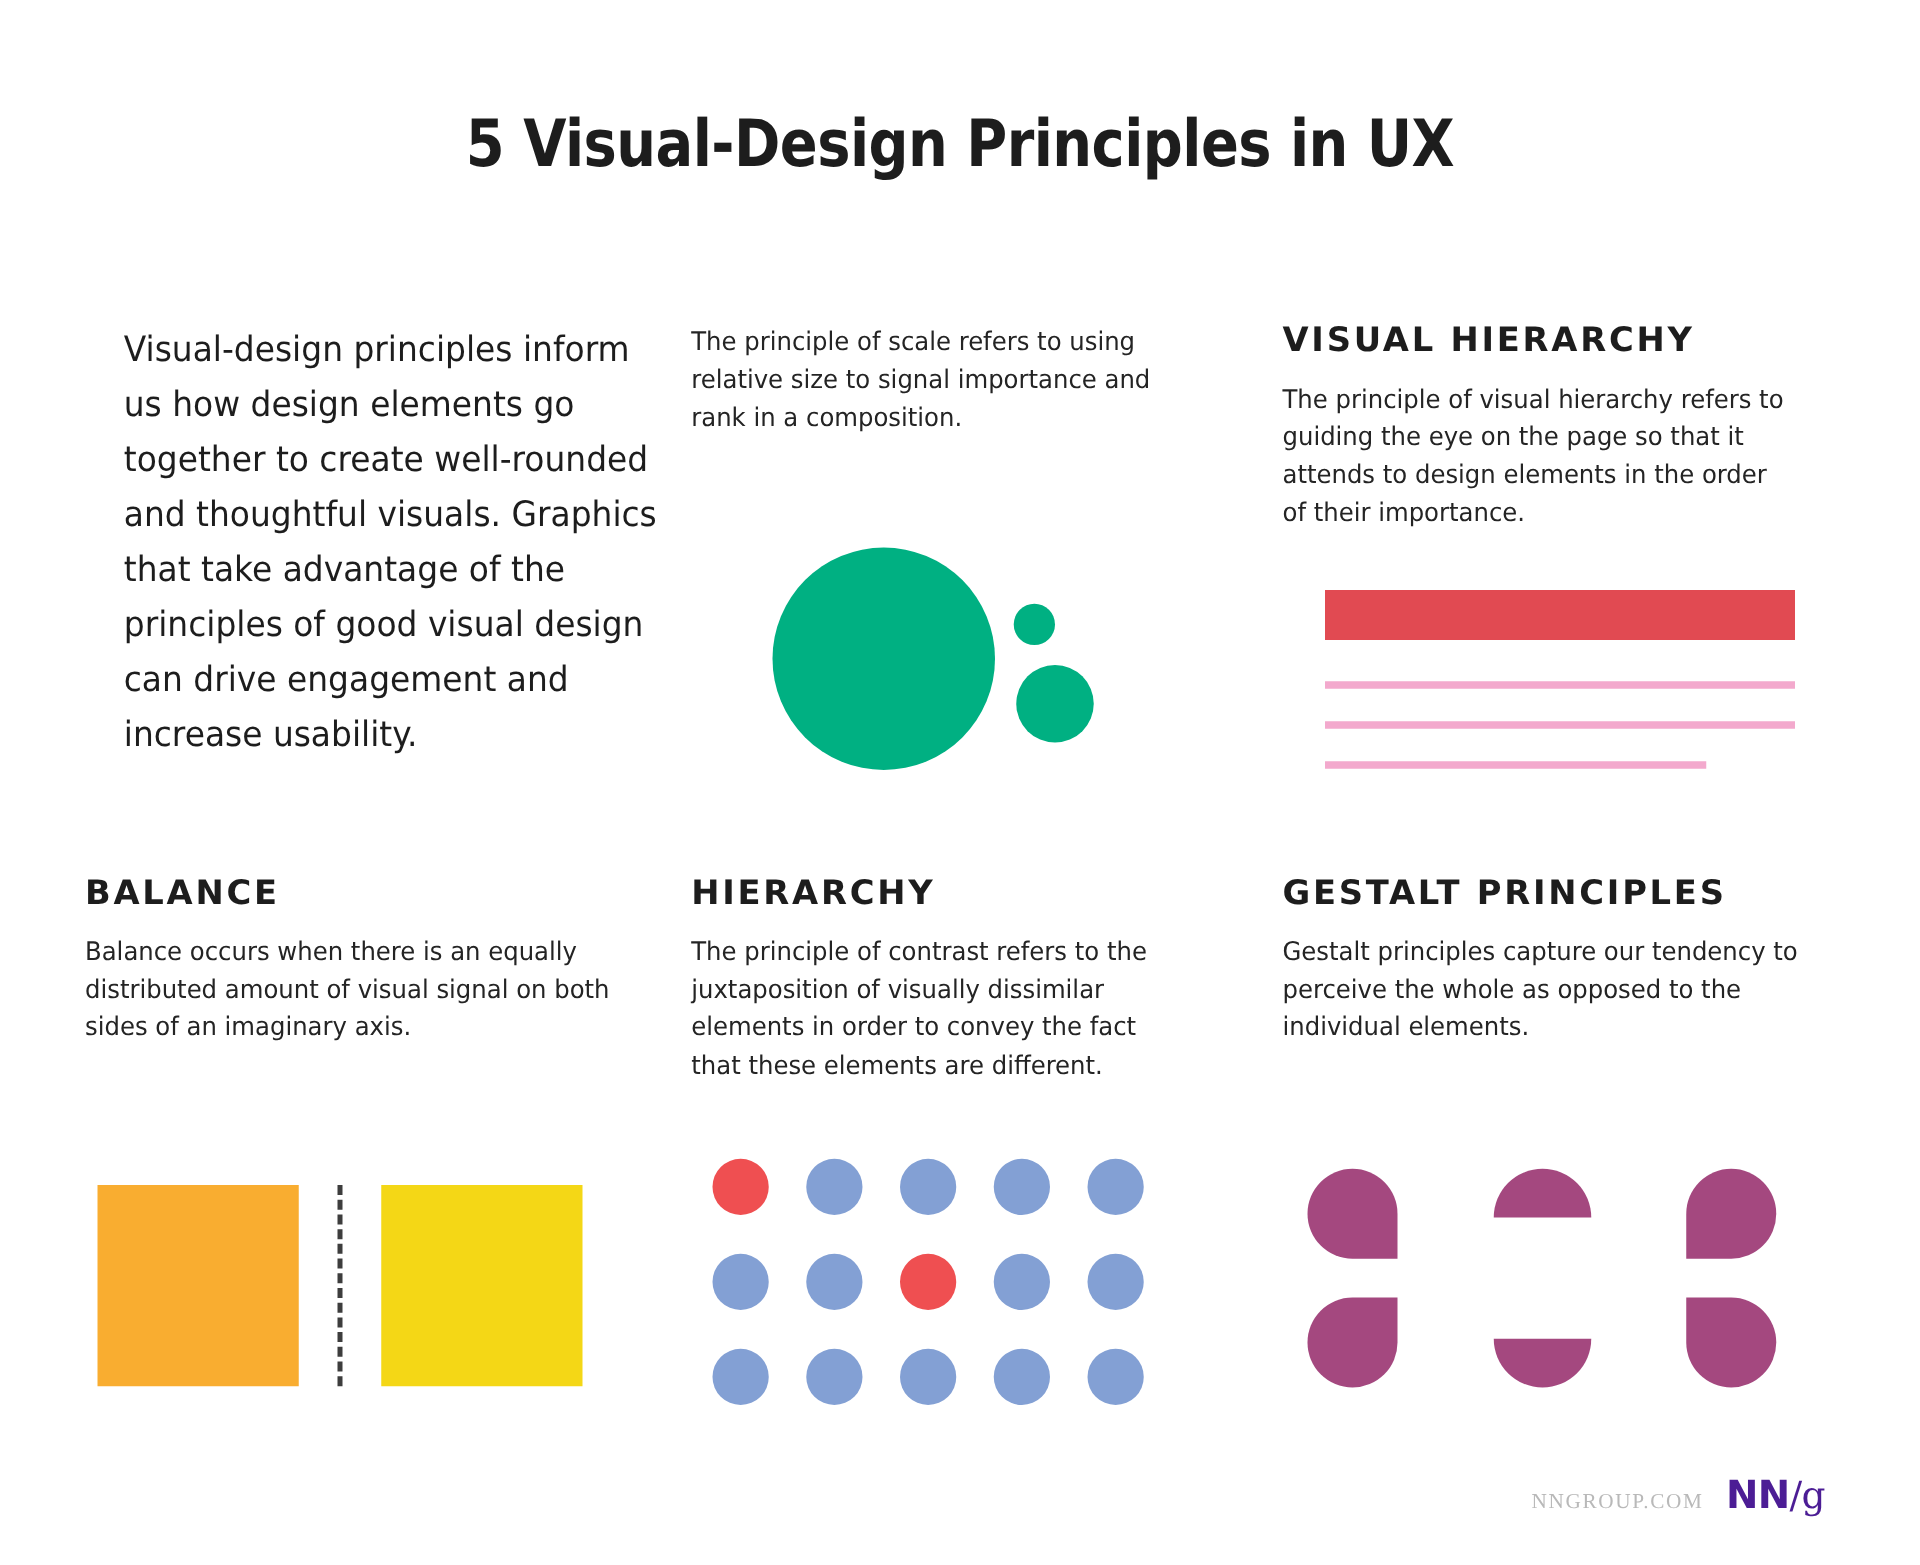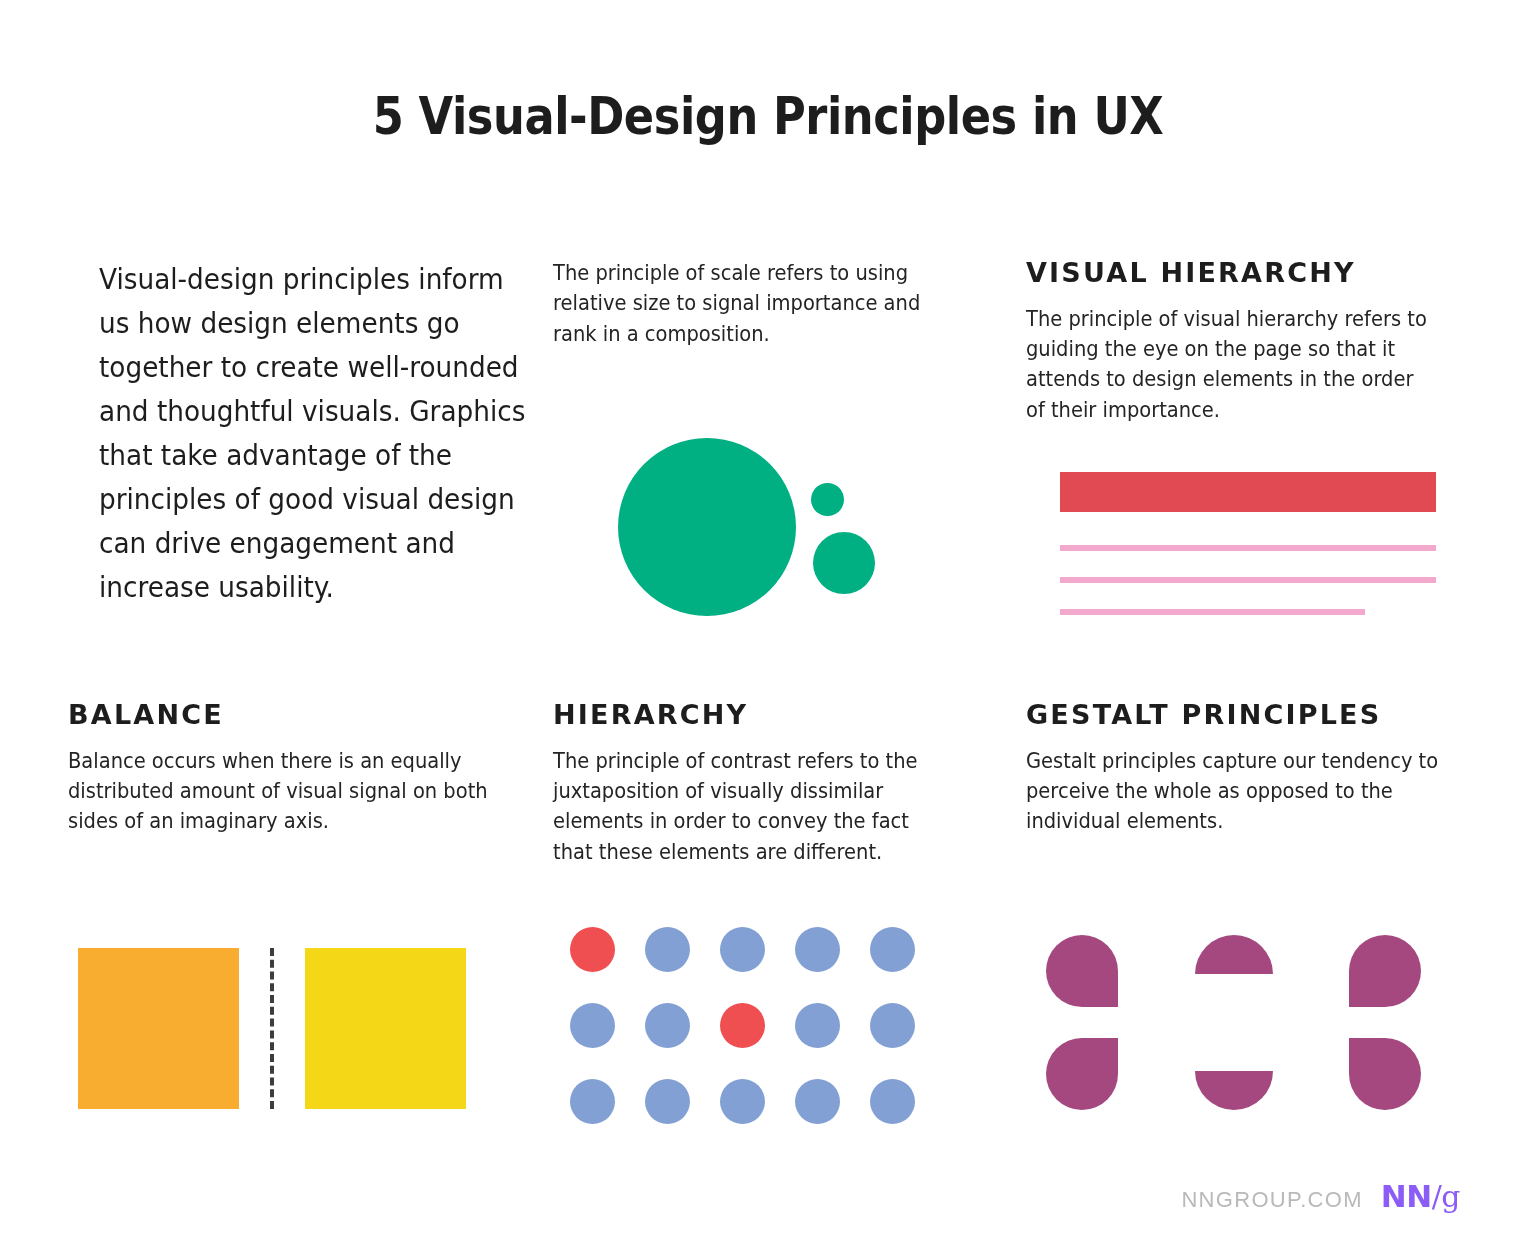--- a/index.html
+++ b/index.html
@@ -138,30 +138,30 @@
   
   .footer {
     position: absolute;
     right: 76px;
     bottom: 38px;
     display: flex;
     align-items: baseline;
     gap: 18px;
   }
   .footer-url {
-    font-family: Liberation Sans, sans-serif;
-    font-size: 22px;
+    font-family: Liberation Serif, serif;
+    font-size: 17px;
     letter-spacing: 1.3px;
     color: #b9b9b9;
   }
   .footer-logo {
     font-family: "DejaVu Sans", sans-serif;
     font-size: 31px;
     font-weight: 700;
-    color: #8b5cf6;
+    color: #4c1d95;
     letter-spacing: -0.5px;
   }
   .footer-logo .slash {
     font-weight: 400;
     font-family: "DejaVu Serif", serif;
     font-size: 30px;
   }
   .footer-logo .g {
     font-weight: 400;
     font-family: "DejaVu Serif", serif;

